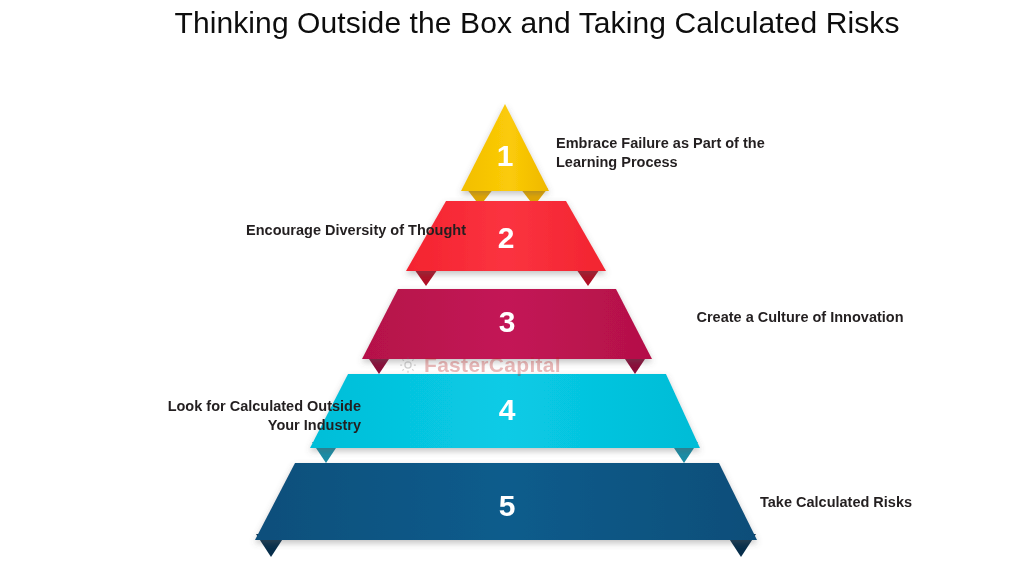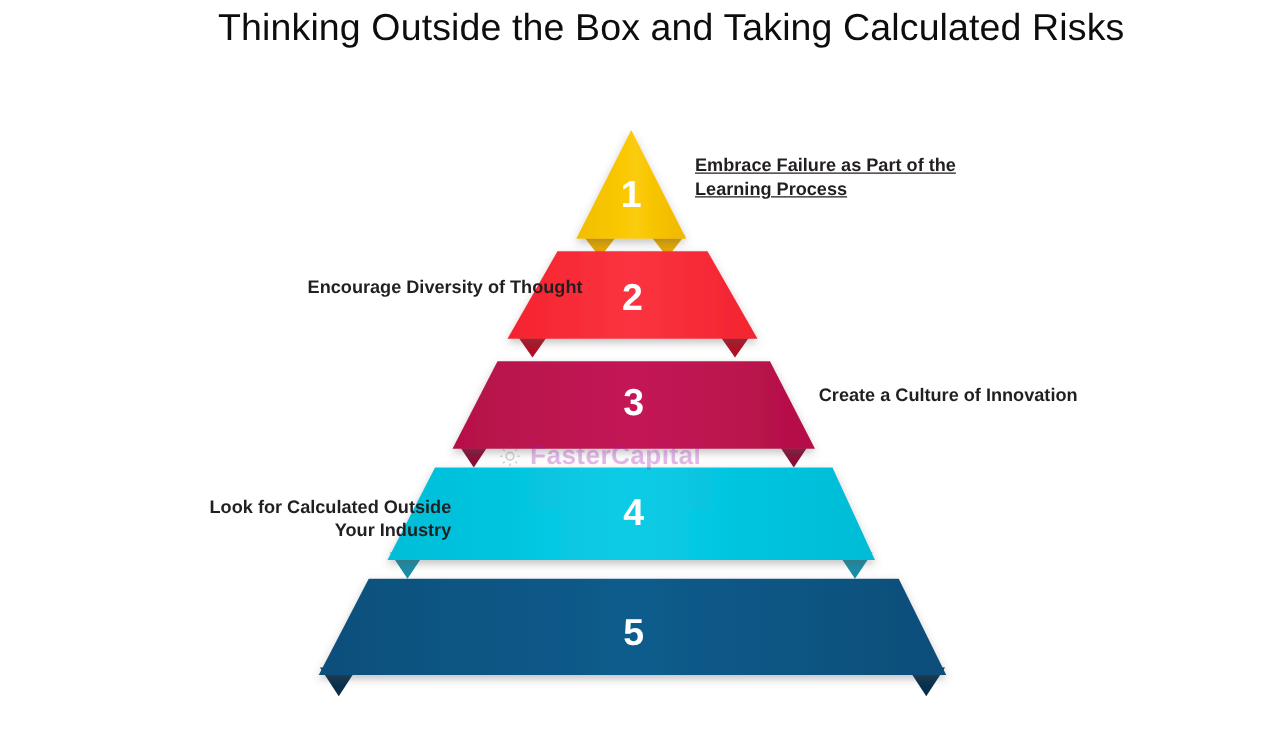--- a/index.html
+++ b/index.html
@@ -70,21 +70,21 @@
     display: flex;
     align-items: center;
     gap: 6px;
     opacity: 0.30;
     pointer-events: none;
   }
   #watermark .wm-text {
     font-family: "Liberation Sans", sans-serif;
     font-size: 21px;
     font-weight: 700;
-    color: #a21caf;
+    color: #b91c1c;
     letter-spacing: 0.3px;
     white-space: nowrap;
   }
   #watermark .wm-gear {
     width: 20px; height: 20px;
     flex: 0 0 auto;
   }
 </style>
 </head>
 <body>
@@ -155,30 +155,31 @@
     </g>
 
     <g>
       <path d="M 256,534 L 286,534 L 271,557 Z" fill="#072F4C"></path>
       <path d="M 726,534 L 756,534 L 741,557 Z" fill="#072F4C"></path>
       <path filter="url(#softshadow)" d="M 295,463 L 719,463 L 757,540 L 255,540 Z" fill="url(#gl5)"></path>
       <text class="lvl-number" x="507" y="508">5</text>
     </g>
   </svg>
 
-  <div class="callout right" style="left:556px; top:124px; width:300px;text-decoration:underline;">Embrace Failure as Part of the
+  <div class="callout right" style="left:556px; top:134px; width:300px;">Embrace Failure as Part of the
 Learning Process</div>
 
   <div class="callout left" style="left:166px; top:221px; width:300px;">Encourage Diversity of Thought</div>
 
-  <div class="callout right" style="left:655px; top:308px; width:320px;">Create a Culture of Innovation</div>
+  <div class="callout right" style="left:640px; top:308px; width:320px;text-align:center;">Create a Culture of Innovation</div>
 
   <div class="callout left" style="left:61px; top:397px; width:300px;">Look for Calculated Outside
 Your Industry</div>
 
+  <div class="callout right" style="left:760px; top:493px; width:260px;">Take Calculated Risks</div>
 
   <div id="watermark">
     <svg class="wm-gear" viewBox="0 0 24 24" xmlns="http://www.w3.org/2000/svg">
       <path fill="none" stroke="#6b6b6b" stroke-width="1.6" d="M12 8.3a3.7 3.7 0 1 0 0 7.4 3.7 3.7 0 0 0 0-7.4Z"></path>
       <path fill="none" stroke="#6b6b6b" stroke-width="1.5" d="M12 2.6v2.4M12 19v2.4M2.6 12h2.4M19 12h2.4M5.3 5.3l1.7 1.7M17 17l1.7 1.7M18.7 5.3 17 7M7 17l-1.7 1.7"></path>
     </svg>
     <span class="wm-text">FasterCapital</span>
   </div>
 
 </div>

